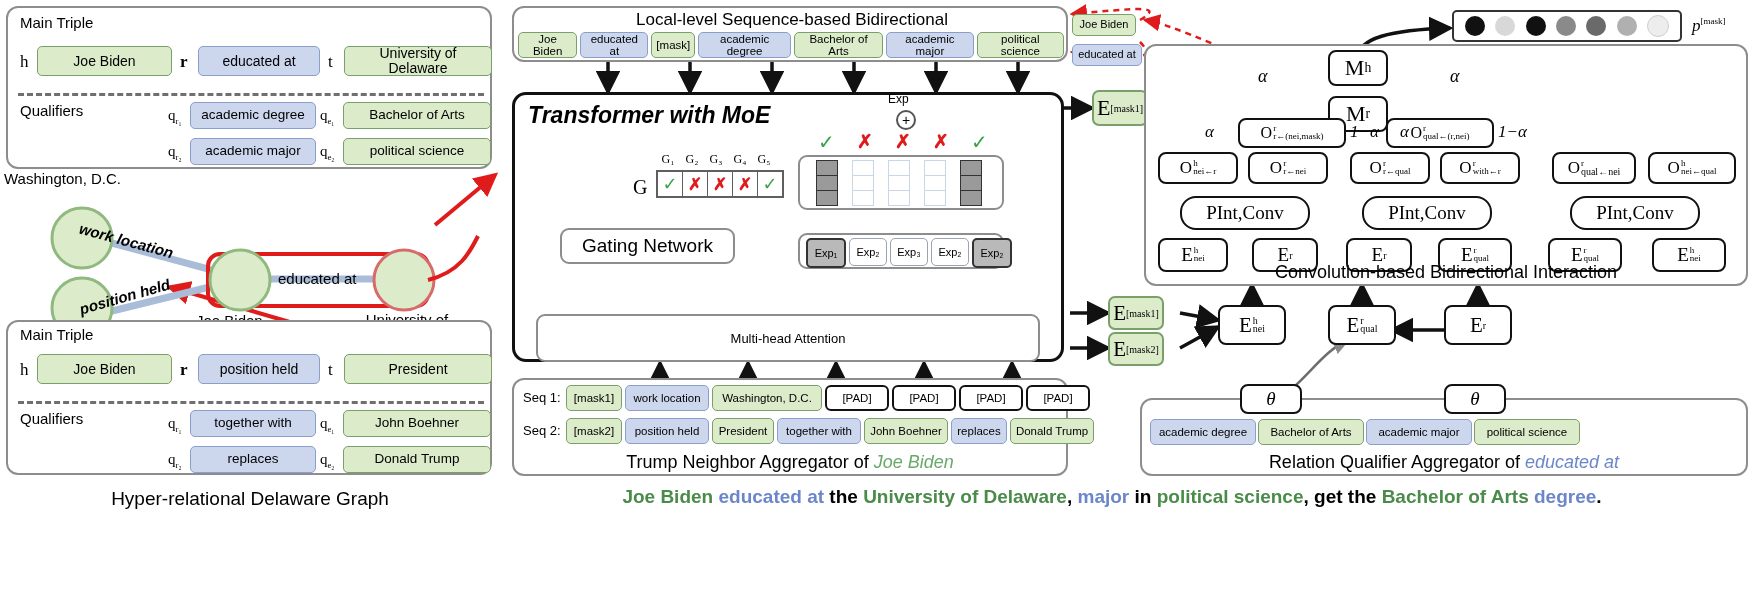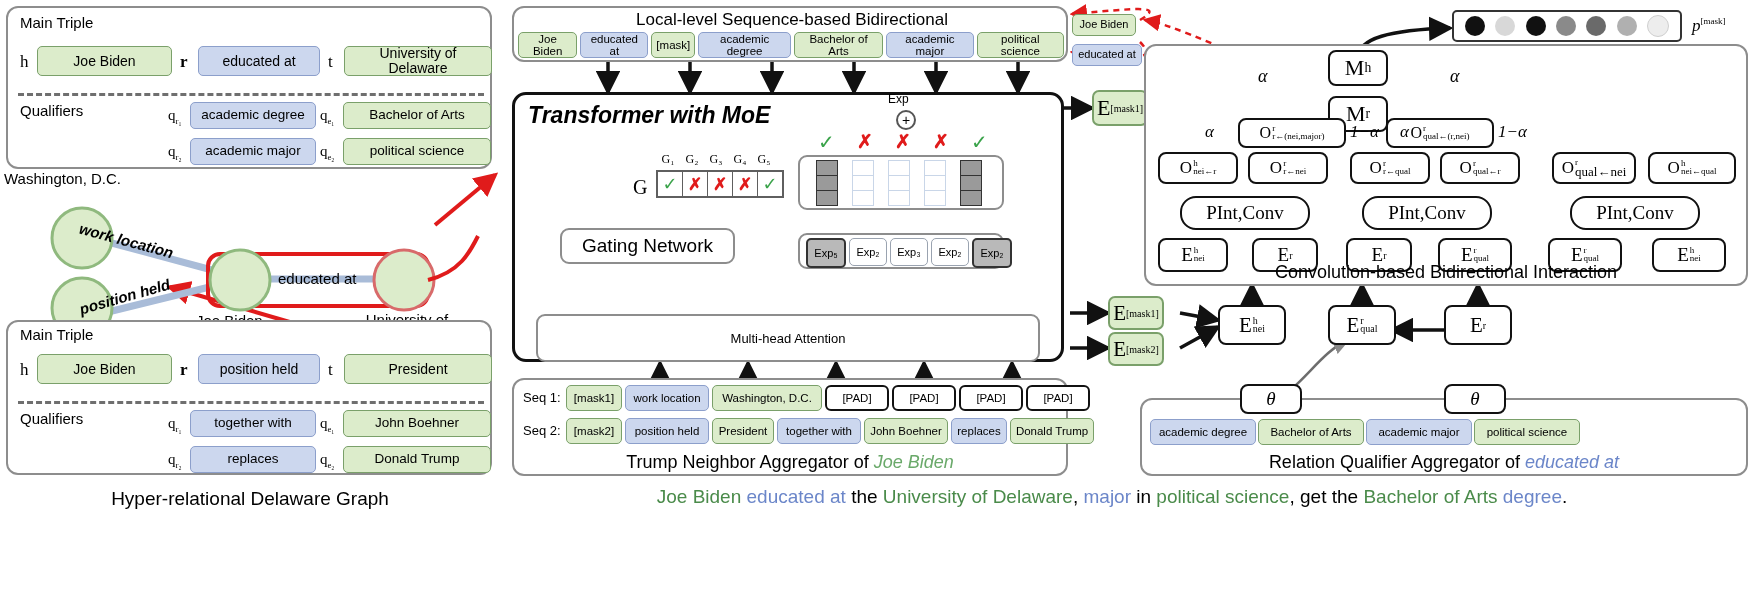--- a/index.html
+++ b/index.html
@@ -312,21 +312,21 @@
   </div>
   <div style="width:22px;display:flex;flex-direction:column;">
     <div style="height:14px;background:#9a9a9a;border:1.5px solid #333;"></div>
     <div style="height:14px;background:#9a9a9a;border:1.5px solid #333;border-top:none;"></div>
     <div style="height:14px;background:#9a9a9a;border:1.5px solid #333;border-top:none;"></div>
   </div>
 </div>
 
 <div class="abs panel" style="left:798px;top:233px;width:206px;height:36px;border-radius:9px;"></div>
 <div class="abs" style="left:806px;top:238px;display:flex;gap:3px;">
-  <div style="width:36px;height:26px;border:2px solid #333;border-radius:5px;background:#b9b9b9;display:flex;align-items:center;justify-content:center;font-size:11px;">Exp₅</div>
+  <div style="width:36px;height:26px;border:2px solid #333;border-radius:5px;background:#b9b9b9;display:flex;align-items:center;justify-content:center;font-size:11px;">Exp₁</div>
   <div style="width:36px;height:26px;border:1.5px solid #9aa3b0;border-radius:5px;background:#fff;display:flex;align-items:center;justify-content:center;font-size:11px;">Exp₂</div>
   <div style="width:36px;height:26px;border:1.5px solid #9aa3b0;border-radius:5px;background:#fff;display:flex;align-items:center;justify-content:center;font-size:11px;">Exp₃</div>
   <div style="width:36px;height:26px;border:1.5px solid #9aa3b0;border-radius:5px;background:#fff;display:flex;align-items:center;justify-content:center;font-size:11px;">Exp₂</div>
   <div style="width:36px;height:26px;border:2px solid #333;border-radius:5px;background:#b9b9b9;display:flex;align-items:center;justify-content:center;font-size:11px;">Exp₂</div>
 </div>
 
 <div class="abs panel" style="left:512px;top:378px;width:556px;height:98px;"></div>
 
 <div class="abs" style="left:523px;top:390px;font-size:13px;">Seq 1:</div>
 <div class="abs" style="left:566px;top:385px;display:flex;gap:3px;">
@@ -414,21 +414,21 @@
 </div>
 <div class="abs nodebox" style="left:1328px;top:96px;width:60px;height:36px;font-size:22px;">
   <span>M</span>
     <sup>r</sup>
 </div>
 
 <div class="abs nodebox" style="left:1238px;top:118px;width:108px;height:30px;font-size:16px;">
   <span>O</span>
     <span style="display:inline-flex;flex-direction:column;line-height:0.85;margin-left:1px;">
       <sup style="font-size:9px;">r</sup>
-      <sub style="font-size:9px;">r←(nei,major)</sub>
+      <sub style="font-size:9px;">r←(nei,mask)</sub>
     </span>
 </div>
 <div class="abs nodebox" style="left:1386px;top:118px;width:108px;height:30px;font-size:16px;">
   <span>O</span>
     <span style="display:inline-flex;flex-direction:column;line-height:0.85;margin-left:1px;">
       <sup style="font-size:9px;">r</sup>
       <sub style="font-size:9px;">qual←(r,nei)</sub>
     </span>
 </div>
 
@@ -457,28 +457,28 @@
   <span>O</span>
     <span style="display:inline-flex;flex-direction:column;line-height:0.85;margin-left:1px;">
       <sup style="font-size:9px;">r</sup>
       <sub style="font-size:9px;">r←qual</sub>
     </span>
 </div>
 <div class="abs nodebox" style="left:1440px;top:152px;width:80px;height:32px;font-size:17px;">
   <span>O</span>
     <span style="display:inline-flex;flex-direction:column;line-height:0.85;margin-left:1px;">
       <sup style="font-size:9px;">r</sup>
-      <sub style="font-size:9px;">qual←r</sub>
+      <sub style="font-size:9px;">with←r</sub>
     </span>
 </div>
 <div class="abs nodebox" style="left:1552px;top:152px;width:84px;height:32px;font-size:17px;">
   <span>O</span>
     <span style="display:inline-flex;flex-direction:column;line-height:0.85;margin-left:1px;">
       <sup style="font-size:9px;">r</sup>
-      <sub style="font-size:13px;font-family:Liberation Serif, serif;">qual←nei</sub>
+      <sub style="font-size:10px;font-family:Liberation Serif, serif;">qual←nei</sub>
     </span>
 </div>
 <div class="abs nodebox" style="left:1648px;top:152px;width:88px;height:32px;font-size:17px;">
   <span>O</span>
     <span style="display:inline-flex;flex-direction:column;line-height:0.85;margin-left:1px;">
       <sup style="font-size:9px;">h</sup>
       <sub style="font-size:9px;">nei←qual</sub>
     </span>
 </div>
 
@@ -537,15 +537,15 @@
   <div style="width:20px;height:20px;border-radius:50%;background:#111111;"></div>
   <div style="width:20px;height:20px;border-radius:50%;background:#8a8a8a;"></div>
   <div style="width:20px;height:20px;border-radius:50%;background:#6a6a6a;"></div>
   <div style="width:20px;height:20px;border-radius:50%;background:#b0b0b0;"></div>
   <div style="width:20px;height:20px;border-radius:50%;background:#ededed;border:1px solid #cfcfcf;"></div>
 </div>
 <div class="abs" style="left:1692px;top:16px;font-size:17px;font-family:'Liberation Serif',serif;font-style:italic;">
   <span>p</span><sup style="font-size:9px;font-style:normal;">[mask]</sup>
 </div>
 
-<div class="abs" style="left:512px;top:486px;width:1200px;text-align:center;font-size:19px;">
+<div class="abs" style="left:512px;top:486px;width:1200px;text-align:center;font-size:19px;font-weight:bold;">
   <span style="color:#4a8b4a;">Joe Biden</span><span> </span><span style="color:#6b86c9;">educated at</span><span> the </span><span style="color:#4a8b4a;">University of Delaware</span><span>, </span><span style="color:#6b86c9;">major</span><span> in </span><span style="color:#4a8b4a;">political science</span><span>, get the </span><span style="color:#4a8b4a;">Bachelor of Arts</span><span> </span><span style="color:#6b86c9;">degree</span><span>.</span>
 </div>
 
 </body></html>

